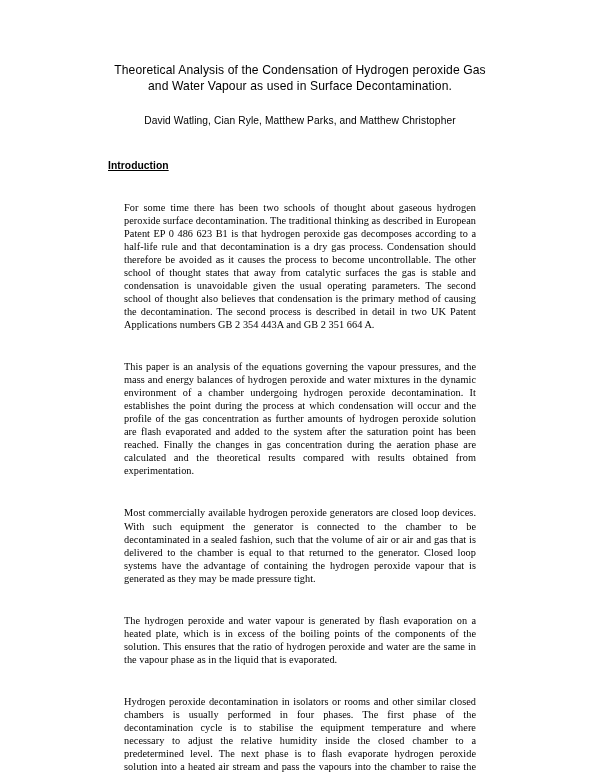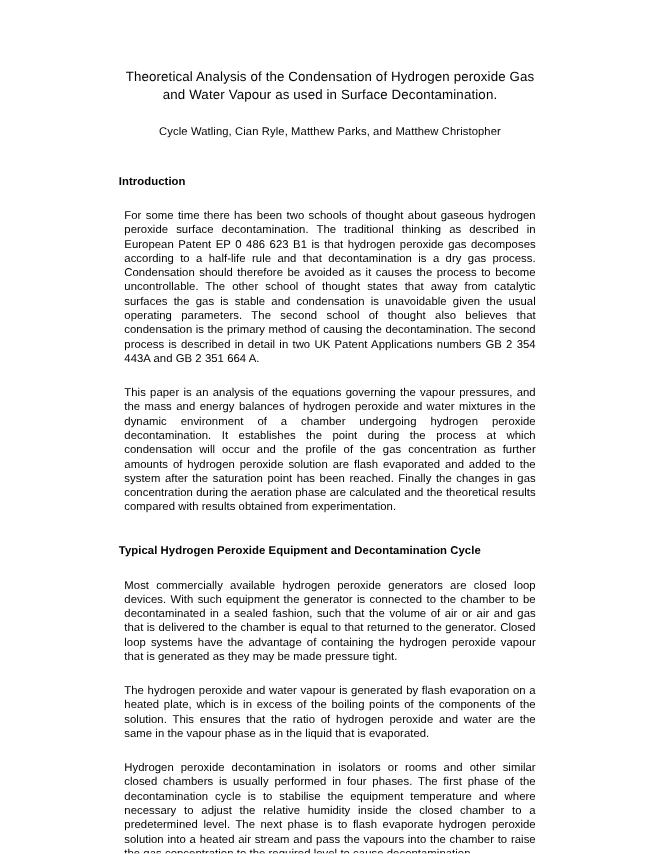--- a/index.html
+++ b/index.html
@@ -59,34 +59,36 @@
     font-size: 10.3px;
     line-height: 13px;
     font-weight: bold;
     margin: 0;
     text-align: left;
     letter-spacing: 0.005em;
   }
 
   .heading-intro {
     padding-top: 32px;
+    text-decoration: underline;
   }
 
   .heading-typical {
     padding-top: 21px;
   }
 
   
   .para {
     font-size: 10.3px;
     line-height: 13.05px;
-    margin: 5px;
+    margin: 16px;
     text-align: justify;
     text-justify: inter-word;
     letter-spacing: 0.004em;
+    font-family: Liberation Serif, serif;
   }
 
   .para + .para {
     padding-top: 13px;
   }
 
   .section-heading + .para {
     padding-top: 13px;
   }
 
@@ -108,30 +110,29 @@
 </style>
 </head>
 <body>
 
 <div class="page">
 
   <div class="content">
 
     <div class="title-block">
       <h1 class="doc-title">Theoretical Analysis of the Condensation of Hydrogen peroxide Gas and Water Vapour as used in Surface Decontamination.</h1>
-      <p class="doc-authors">Cycle Watling, Cian Ryle, Matthew Parks, and Matthew Christopher</p>
+      <p class="doc-authors">David Watling, Cian Ryle, Matthew Parks, and Matthew Christopher</p>
     </div>
 
     <h2 class="section-heading heading-intro">Introduction</h2>
 
     <p class="para para-after-heading">For some time there has been two schools of thought about gaseous hydrogen peroxide surface decontamination. The traditional thinking as described in European Patent EP 0 486 623 B1 is that hydrogen peroxide gas decomposes according to a half-life rule and that decontamination is a dry gas process. Condensation should therefore be avoided as it causes the process to become uncontrollable. The other school of thought states that away from catalytic surfaces the gas is stable and condensation is unavoidable given the usual operating parameters. The second school of thought also believes that condensation is the primary method of causing the decontamination. The second process is described in detail in two UK Patent Applications numbers GB 2 354 443A and GB 2 351 664 A.</p>
 
     <p class="para">This paper is an analysis of the equations governing the vapour pressures, and the mass and energy balances of hydrogen peroxide and water mixtures in the dynamic environment of a chamber undergoing hydrogen peroxide decontamination. It establishes the point during the process at which condensation will occur and the profile of the gas concentration as further amounts of hydrogen peroxide solution are flash evaporated and added to the system after the saturation point has been reached. Finally the changes in gas concentration during the aeration phase are calculated and the theoretical results compared with results obtained from experimentation.</p>
 
-    <h2 class="section-heading heading-typical">Typical Hydrogen Peroxide Equipment and Decontamination Cycle</h2>
 
     <p class="para para-after-heading">Most commercially available hydrogen peroxide generators are closed loop devices. With such equipment the generator is connected to the chamber to be decontaminated in a sealed fashion, such that the volume of air or air and gas that is delivered to the chamber is equal to that returned to the generator. Closed loop systems have the advantage of containing the hydrogen peroxide vapour that is generated as they may be made pressure tight.</p>
 
     <p class="para">The hydrogen peroxide and water vapour is generated by flash evaporation on a heated plate, which is in excess of the boiling points of the components of the solution. This ensures that the ratio of hydrogen peroxide and water are the same in the vapour phase as in the liquid that is evaporated.</p>
 
     <p class="para">Hydrogen peroxide decontamination in isolators or rooms and other similar closed chambers is usually performed in four phases. The first phase of the decontamination cycle is to stabilise the equipment temperature and where necessary to adjust the relative humidity inside the closed chamber to a predetermined level. The next phase is to flash evaporate hydrogen peroxide solution into a heated air stream and pass the vapours into the chamber to raise the gas concentration to the required level to cause decontamination.</p>
 
   </div>
 
 

